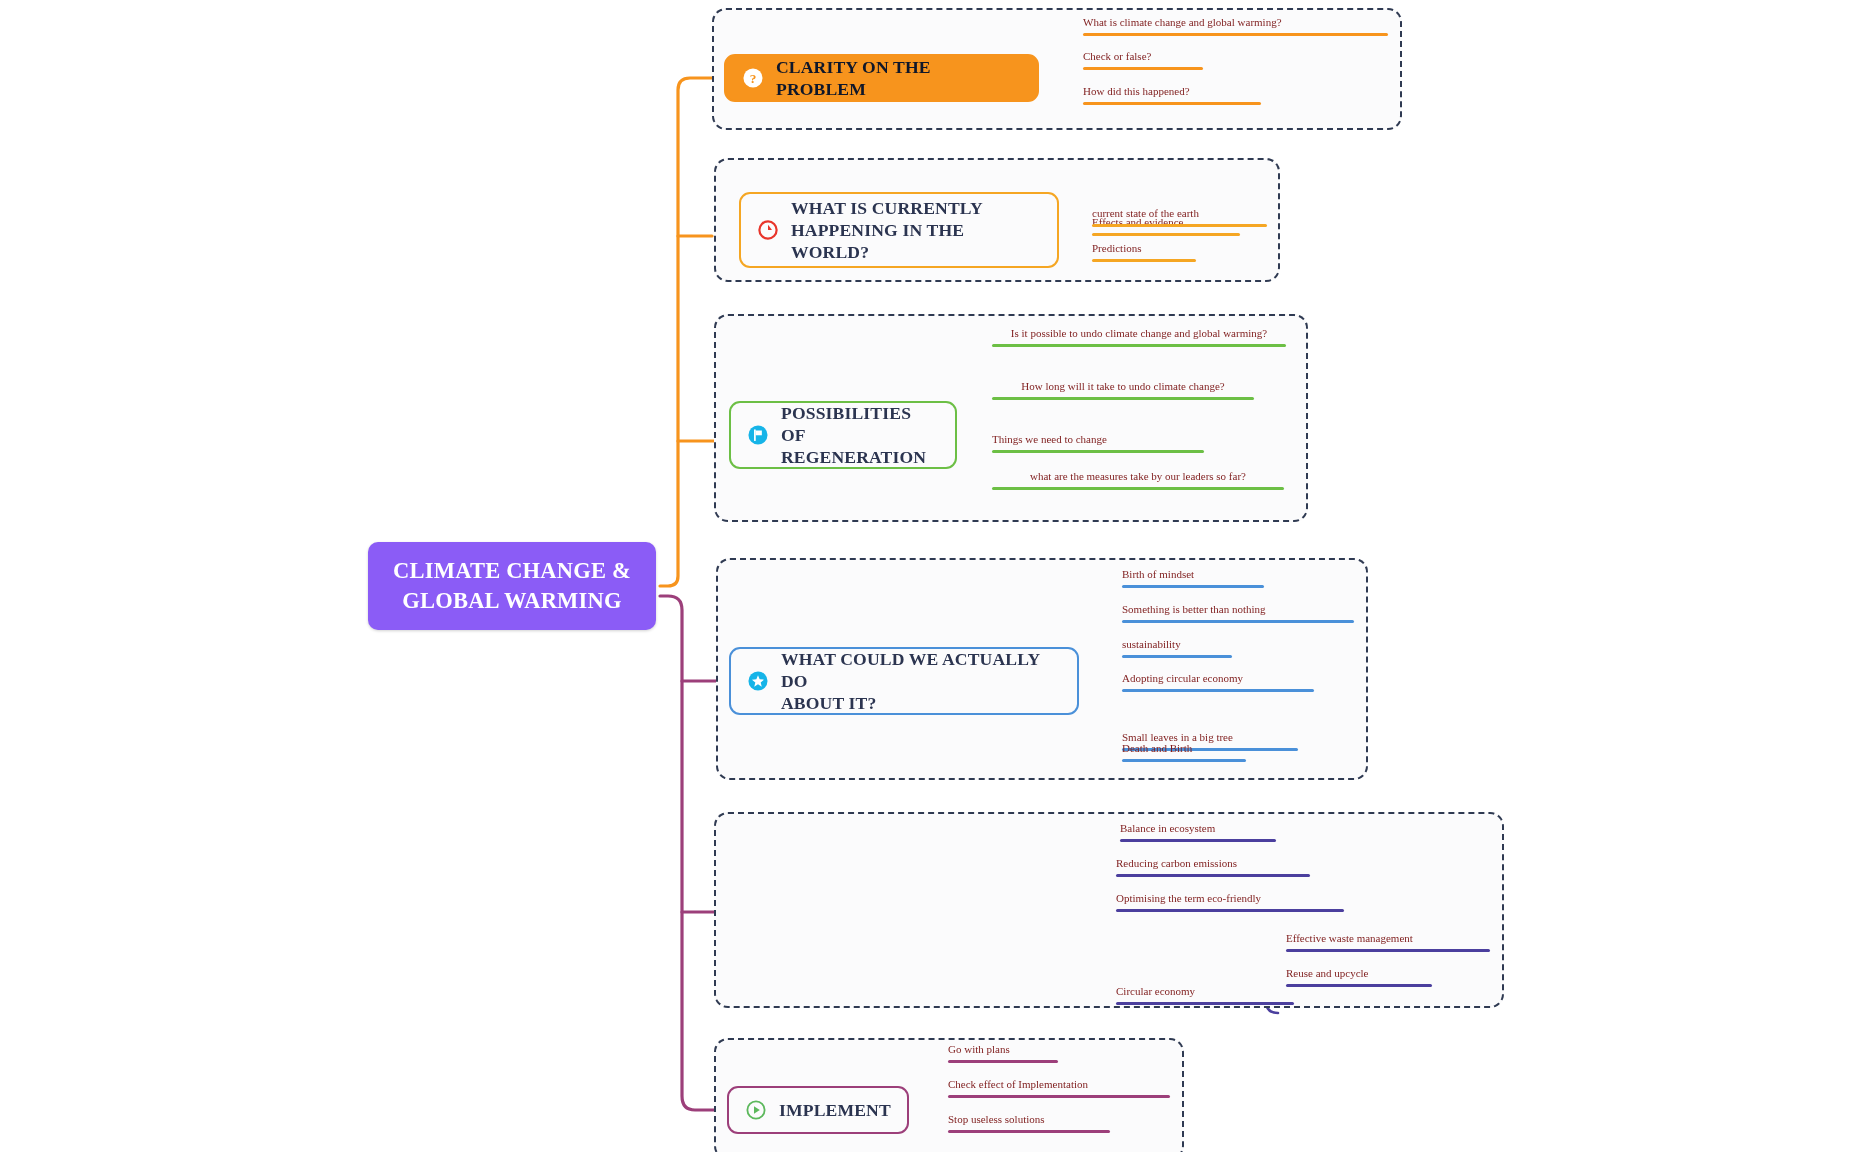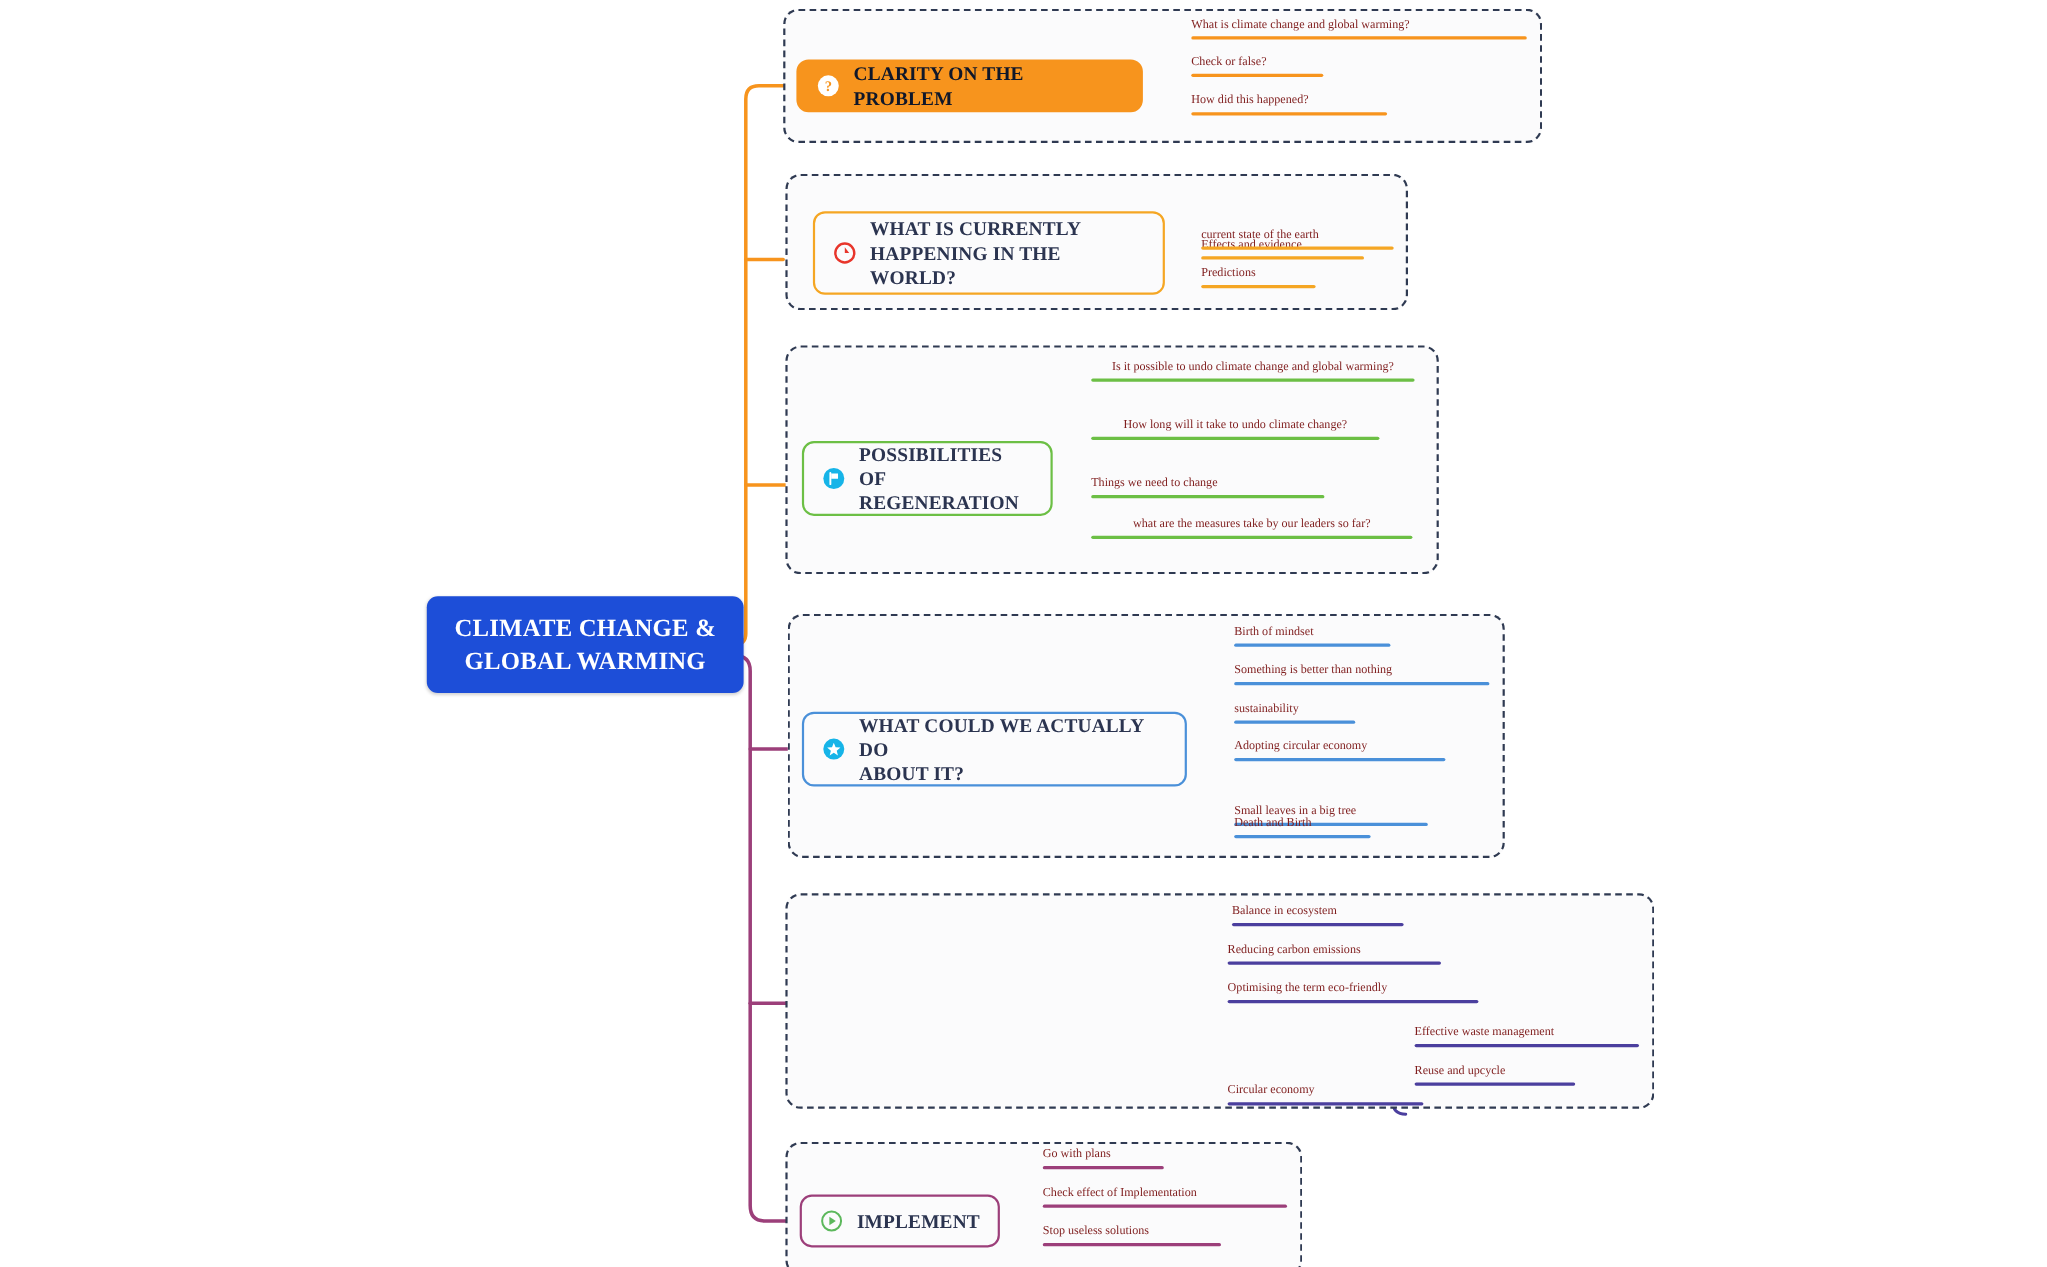--- a/index.html
+++ b/index.html
@@ -11,23 +11,23 @@
     position:relative;
   }
   #canvas{position:absolute;left:0;top:0;width:1861px;height:1152px;}
 
   
   #connectors{position:absolute;left:0;top:0;width:1861px;height:1152px;pointer-events:none;}
 
   
   .central-node{
     position:absolute;
-    left:388px;top:542px;
+    left:368px;top:542px;
     width:288px;height:88px;
-    background:#1d4ed8;
+    background:#8b5cf6;
     border-radius:10px;
     display:flex;align-items:center;justify-content:center;
     box-shadow:0 1px 3px rgba(0,0,0,.18);
   }
   .central-node .ctext{
     color:#ffffff;
     font-weight:bold;
     font-size:22.5px;
     line-height:1.32;
     text-align:center;

